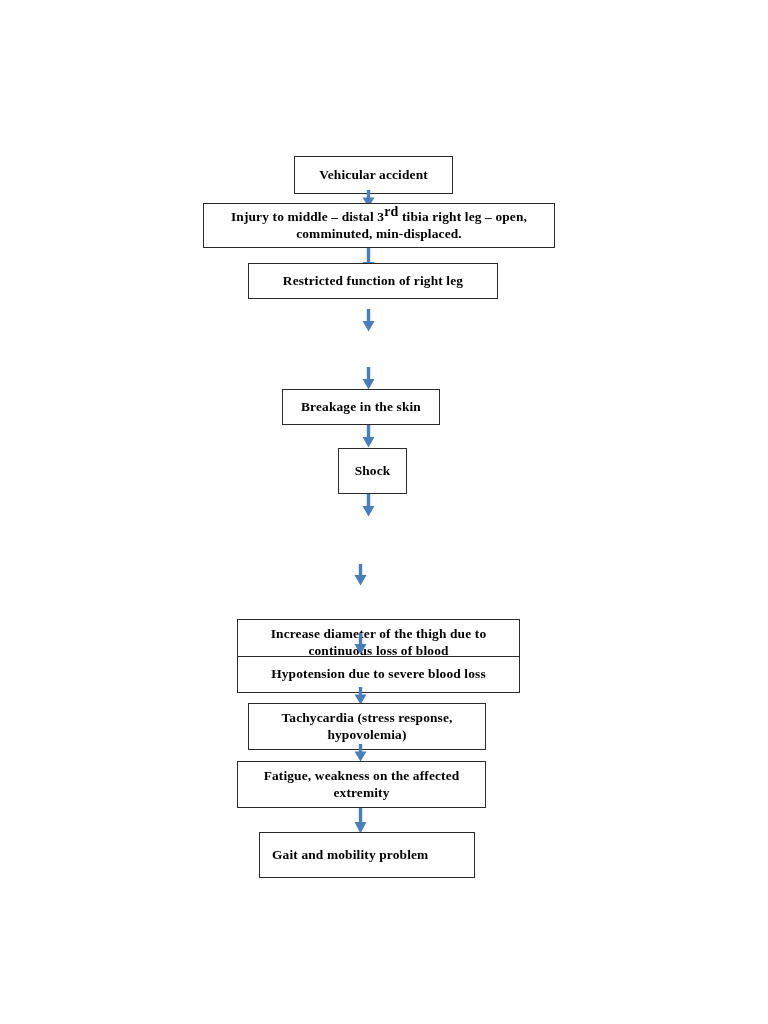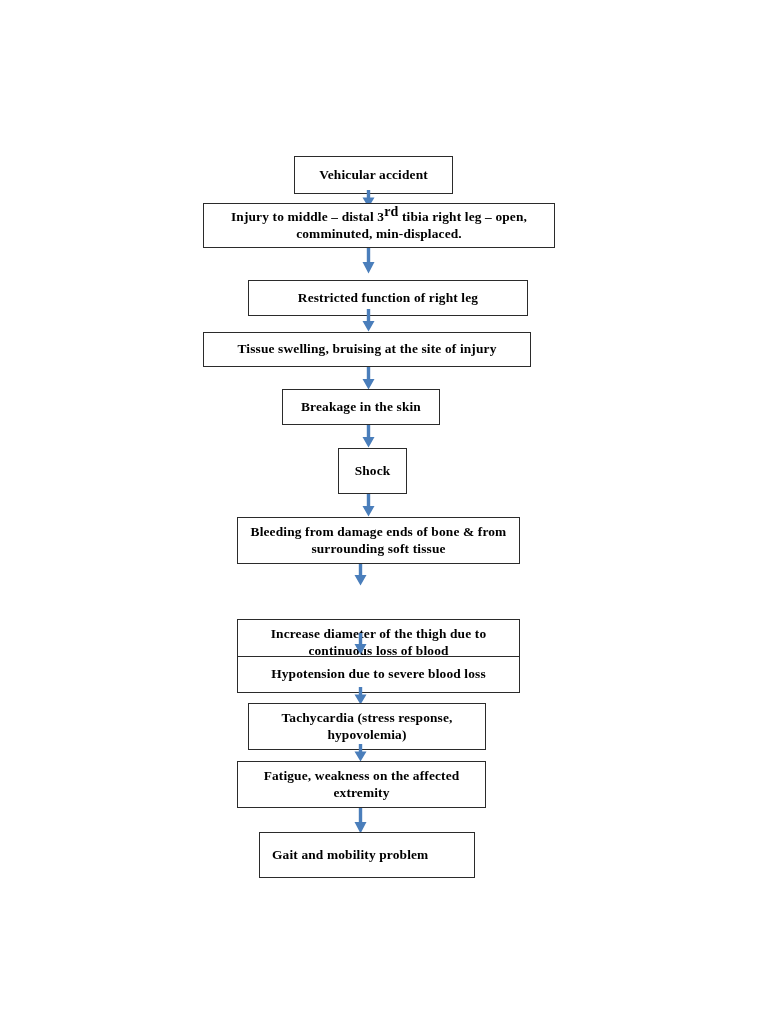--- a/index.html
+++ b/index.html
@@ -100,33 +100,30 @@
     <div class="node" style="left:203px; top:203px; width:352px; height:45px;">
       <span><span>Injury to middle – distal 3</span><sup>rd</sup><span> tibia right leg – open, comminuted, min-displaced.</span></span>
     </div>
 
     <div class="arrow" style="left:361px; top:248px; height:26px;">
       <svg viewBox="0 0 15 26" preserveAspectRatio="none" aria-hidden="true">
         <polygon points="5.8,0 9.2,0 9.2,14 13.5,14 7.5,25.5 1.5,14 5.8,14" fill="#4A7EBB"></polygon>
       </svg>
     </div>
 
-    <div class="node" style="left:248px; top:280px; width:280px; height:36px;">
+    <div class="node" style="left:248px; top:263px; width:250px; height:36px;">
       <span>Restricted function of right leg</span>
     </div>
 
     <div class="arrow" style="left:361px; top:309px; height:23px;">
       <svg viewBox="0 0 15 23" preserveAspectRatio="none" aria-hidden="true">
         <polygon points="5.8,0 9.2,0 9.2,12 13.5,12 7.5,22.5 1.5,12 5.8,12" fill="#4A7EBB"></polygon>
       </svg>
     </div>
 
-    <div class="node" style="left:203px; top:332px; width:328px; height:35px;">
-      <span>Tissue swelling, bruising at the site of injury</span>
-    </div>
 
     <div class="arrow" style="left:361px; top:367px; height:23px;">
       <svg viewBox="0 0 15 23" preserveAspectRatio="none" aria-hidden="true">
         <polygon points="5.8,0 9.2,0 9.2,12 13.5,12 7.5,22.5 1.5,12 5.8,12" fill="#4A7EBB"></polygon>
       </svg>
     </div>
 
     <div class="node" style="left:282px; top:389px; width:158px; height:36px;">
       <span>Breakage in the skin</span>
     </div>
@@ -140,23 +137,20 @@
     <div class="node" style="left:338px; top:448px; width:69px; height:46px;">
       <span>Shock</span>
     </div>
 
     <div class="arrow" style="left:361px; top:494px; height:23px;">
       <svg viewBox="0 0 15 23" preserveAspectRatio="none" aria-hidden="true">
         <polygon points="5.8,0 9.2,0 9.2,12 13.5,12 7.5,22.5 1.5,12 5.8,12" fill="#4A7EBB"></polygon>
       </svg>
     </div>
 
-    <div class="node" style="left:237px; top:517px; width:283px; height:47px;">
-      <span>Bleeding from damage ends of bone &amp; from surrounding soft tissue</span>
-    </div>
 
     <div class="arrow" style="left:353px; top:564px; height:22px;">
       <svg viewBox="0 0 15 22" preserveAspectRatio="none" aria-hidden="true">
         <polygon points="5.8,0 9.2,0 9.2,11 13.5,11 7.5,21.5 1.5,11 5.8,11" fill="#4A7EBB"></polygon>
       </svg>
     </div>
 
     <div class="node" style="left:237px; top:586px; width:283px; height:47px;margin-top:33px;">
       <span>Increase diameter of the thigh due to continuous loss of blood</span>
     </div>

